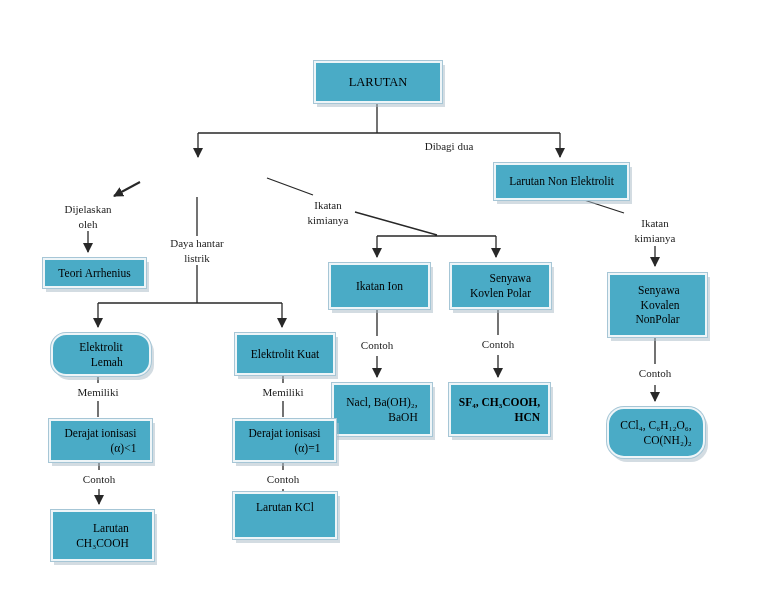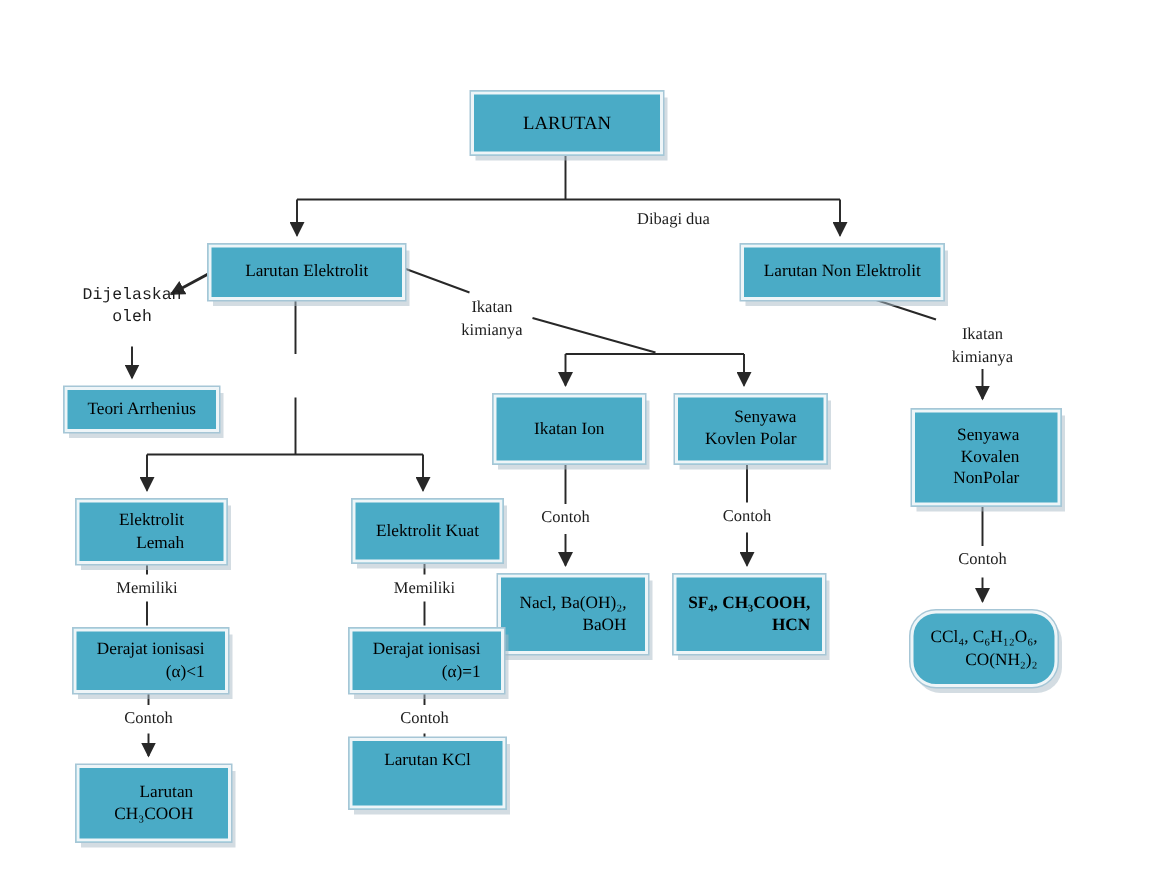--- a/index.html
+++ b/index.html
@@ -12,35 +12,35 @@
         box-shadow:0 0 0 1px #a6c6d6, 3px 4px 0 rgba(168,185,198,.5);
         color:#000000;font-size:11.5px;line-height:1.3;white-space:pre-line;
         font-family:"Liberation Serif",serif;}
   .elabel{position:absolute;text-align:center;color:#1d1d1d;font-size:11px;line-height:1.35;
           white-space:pre-line;font-family:"Liberation Serif",serif;}
 
   #n-larutan{left:314px;top:61px;width:124px;height:38px;font-size:12.5px;}
   #n-elektrolit{left:139px;top:163px;width:127px;height:33px;}
   #n-nonelektrolit{left:494px;top:163px;width:131px;height:33px;}
   #n-teori{left:43px;top:258px;width:99px;height:26px;}
-  #n-lemah{left:51px;top:333px;width:96px;height:39px;}
+  #n-lemah{left:51px;top:333px;width:96px;height:39px;border-radius:15px;}
   #n-kuat{left:235px;top:333px;width:96px;height:38px;}
   #n-ion{left:329px;top:263px;width:97px;height:42px;}
   #n-kovlen{left:450px;top:263px;width:97px;height:42px;}
   #n-nonpolar{left:608px;top:273px;width:95px;height:60px;}
   #n-nacl{left:332px;top:383px;width:96px;height:49px;}
   #n-sf4{left:449px;top:383px;width:97px;height:49px;font-weight:bold;}
   #n-ccl4{left:607px;top:407px;width:94px;height:47px;border-radius:17px;}
   #n-derajat-lt1{left:49px;top:419px;width:99px;height:39px;}
   #n-derajat-eq1{left:233px;top:419px;width:99px;height:39px;}
   #n-ch3cooh{left:51px;top:510px;width:99px;height:47px;}
   #n-kcl{left:233px;top:492px;width:104px;height:47px;align-items:flex-start;padding-top:6px;box-sizing:border-box;}
 
   #l-dibagi{left:412px;top:110px;width:74px;margin-top:29px;}
-  #l-dijelaskan{left:48px;top:190px;width:80px;font-family:Liberation Mono, monospace;}
+  #l-dijelaskan{left:48px;top:202px;width:80px;}
   #l-daya{left:157px;top:236px;width:80px;}
   #l-ikatan-l{left:293px;top:198px;width:70px;}
   #l-ikatan-r{left:618px;top:216px;width:74px;}
   #l-memiliki-l{left:58px;top:385px;width:80px;}
   #l-memiliki-r{left:243px;top:385px;width:80px;}
   #l-contoh-ion{left:342px;top:338px;width:70px;}
   #l-contoh-polar{left:463px;top:337px;width:70px;}
   #l-contoh-nonpolar{left:620px;top:366px;width:70px;}
   #l-contoh-lemah{left:64px;top:472px;width:70px;}
   #l-contoh-kuat{left:248px;top:472px;width:70px;}
@@ -80,21 +80,20 @@
       <path d="M498,355 V377"></path>
       <path d="M655,246 V266"></path>
       <path d="M655,385 V401"></path>
       <path d="M99,489 V504"></path>
       <path d="M283,489 V504"></path>
       <path d="M140,182 L114,196" stroke-width="2"></path>
     </g>
   </svg>
 
   <div class="node" id="n-larutan">LARUTAN</div>
-  <div class="node" id="n-elektrolit">Larutan Elektrolit</div>
   <div class="node" id="n-teori">Teori Arrhenius</div>
   <div class="node" id="n-nonelektrolit">Larutan Non Elektrolit</div>
   <div class="node" id="n-lemah">Elektrolit
 Lemah</div>
   <div class="node" id="n-kuat">Elektrolit Kuat</div>
   <div class="node" id="n-ion">Ikatan Ion</div>
   <div class="node" id="n-kovlen">Senyawa
 Kovlen Polar</div>
   <div class="node" id="n-nonpolar">Senyawa
 Kovalen
@@ -109,20 +108,22 @@
 (α)&lt;1</div>
   <div class="node" id="n-derajat-eq1">Derajat ionisasi
 (α)=1</div>
   <div class="node" id="n-ch3cooh">Larutan
 CH₃COOH</div>
   <div class="node" id="n-kcl">Larutan KCl</div>
 
   <div class="elabel" id="l-dibagi">Dibagi dua</div>
   <div class="elabel" id="l-dijelaskan">Dijelaskan
 oleh</div>
+  <div class="elabel" id="l-daya">Daya hantar
+listrik</div>
   <div class="elabel" id="l-ikatan-l">Ikatan
 kimianya</div>
   <div class="elabel" id="l-ikatan-r">Ikatan
 kimianya</div>
   <div class="elabel" id="l-memiliki-l">Memiliki</div>
   <div class="elabel" id="l-memiliki-r">Memiliki</div>
   <div class="elabel" id="l-contoh-ion">Contoh</div>
   <div class="elabel" id="l-contoh-polar">Contoh</div>
   <div class="elabel" id="l-contoh-nonpolar">Contoh</div>
   <div class="elabel" id="l-contoh-lemah">Contoh</div>

